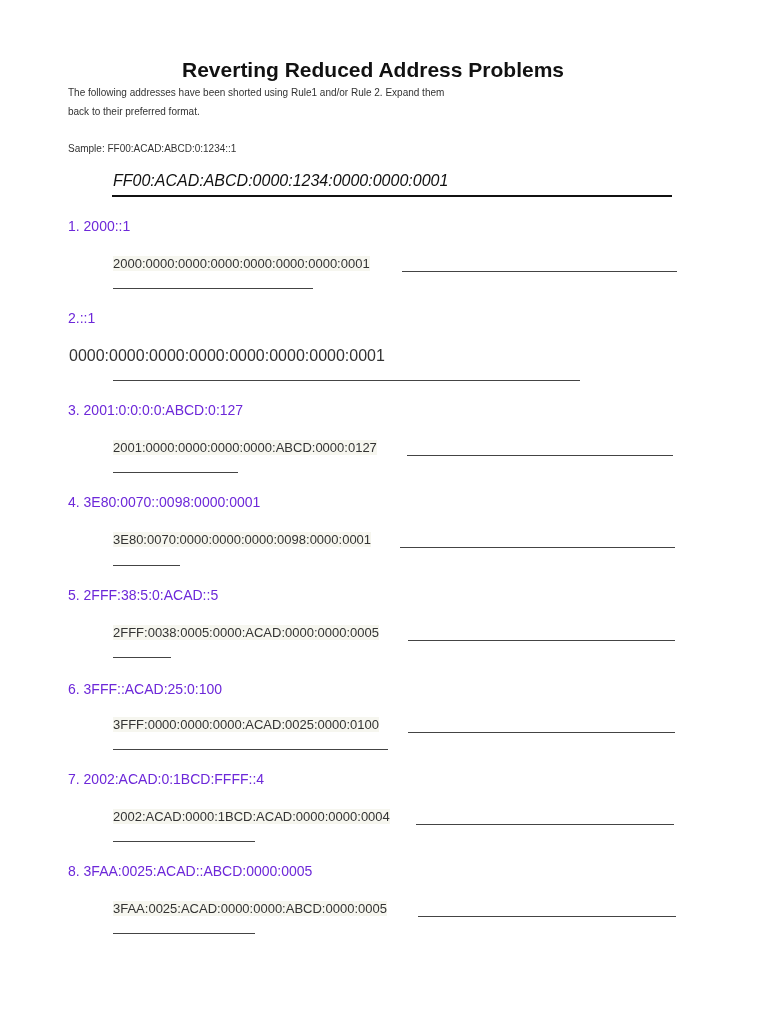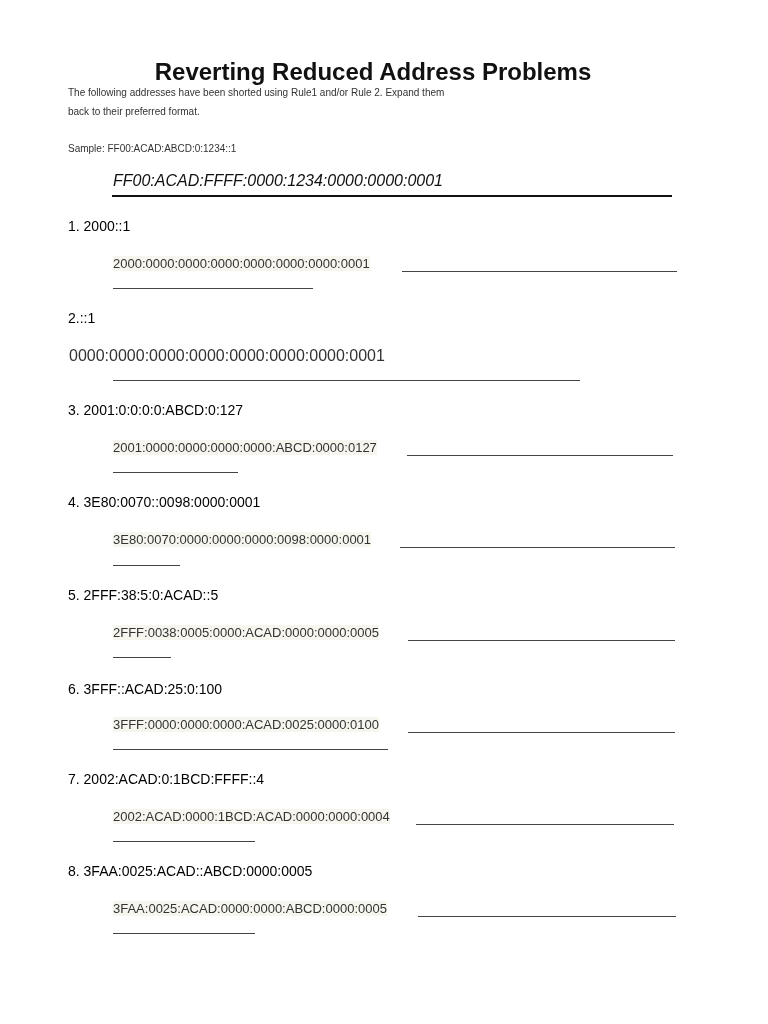--- a/index.html
+++ b/index.html
@@ -8,49 +8,49 @@
       background: #ffffff;
       font-family: "Liberation Sans", sans-serif;
       color: #2a2a2a;
       position: relative;
       overflow: hidden;
     }
     .abs { position: absolute; white-space: nowrap; }
     .title {
       left: 0; width: 746px; top: 58px;
       text-align: center;
-      font-size: 24px; font-weight: bold; color: #111;
+      font-size: 21px; font-weight: bold; color: #111;
     }
     .para { left: 68px; font-size: 10px; color: #333; }
     .sample-answer {
       left: 113px; top: 172px;
       font-size: 16px; font-style: italic; color: #111;
     }
     .sample-line {
       position: absolute; left: 112px; top: 195px;
       width: 560px; height: 2px; background: #111;
     }
-    .q { left: 68px; font-size: 14px; color: #000000; }
+    .q { left: 68px; font-size: 14px; color: #6d28d9; }
     .ans { left: 113px; font-size: 13px; color: #333; text-align: right; }
     .ans .hl { background: #f6f6ef; }
     .uline {
       position: absolute; height: 1px; background: #444;
     }
   </style>
 </head>
 <body>
 
 <div>
   <div class="abs title">Reverting Reduced Address Problems</div>
 
   <div class="abs para" style="top:87px">The following addresses have been shorted using Rule1 and/or Rule 2. Expand them</div>
   <div class="abs para" style="top:106px">back to their preferred format.</div>
 
   <div class="abs para" style="top:143px">Sample: FF00:ACAD:ABCD:0:1234::1</div>
-  <div class="abs sample-answer">FF00:ACAD:FFFF:0000:1234:0000:0000:0001</div>
+  <div class="abs sample-answer">FF00:ACAD:ABCD:0000:1234:0000:0000:0001</div>
   <div class="sample-line"></div>
 
   <div class="abs q" style="top:218px">1. 2000::1</div>
   <div class="abs ans" style="top:256px"><span class="hl">2000:0000:0000:0000:0000:0000:0000:0001</span></div>
   <div class="uline" style="left:402px; top:271px; width:275px"></div>
   <div class="uline" style="left:113px; top:288px; width:200px"></div>
 
   <div class="abs q" style="top:310px">2.::1</div>
   <div class="abs ans" style="left:69px; top:347px; font-size:16px"><span>0000:0000:0000:0000:0000:0000:0000:0001</span></div>
   <div class="uline" style="left:113px; top:380px; width:467px"></div>

